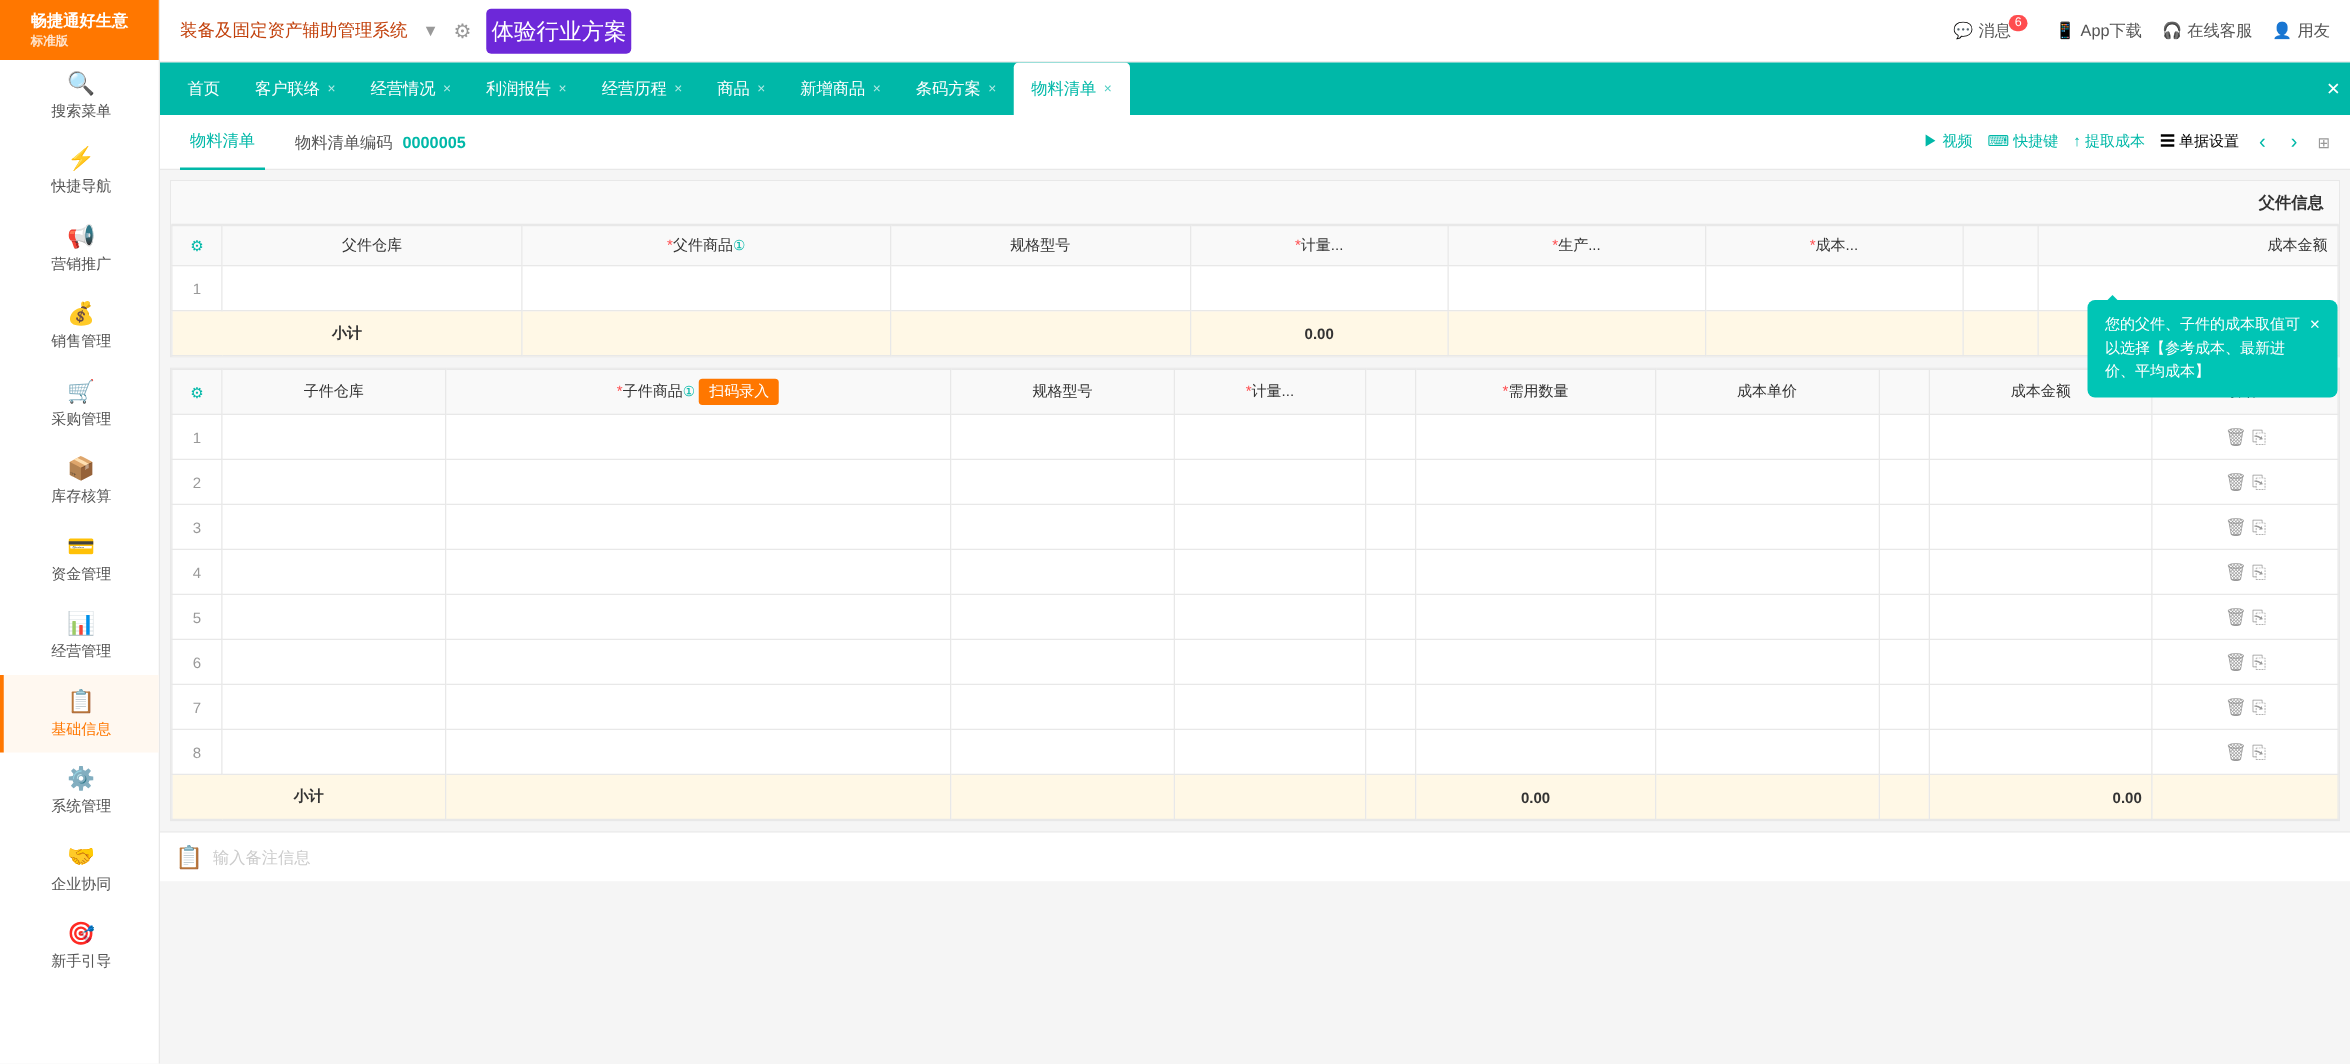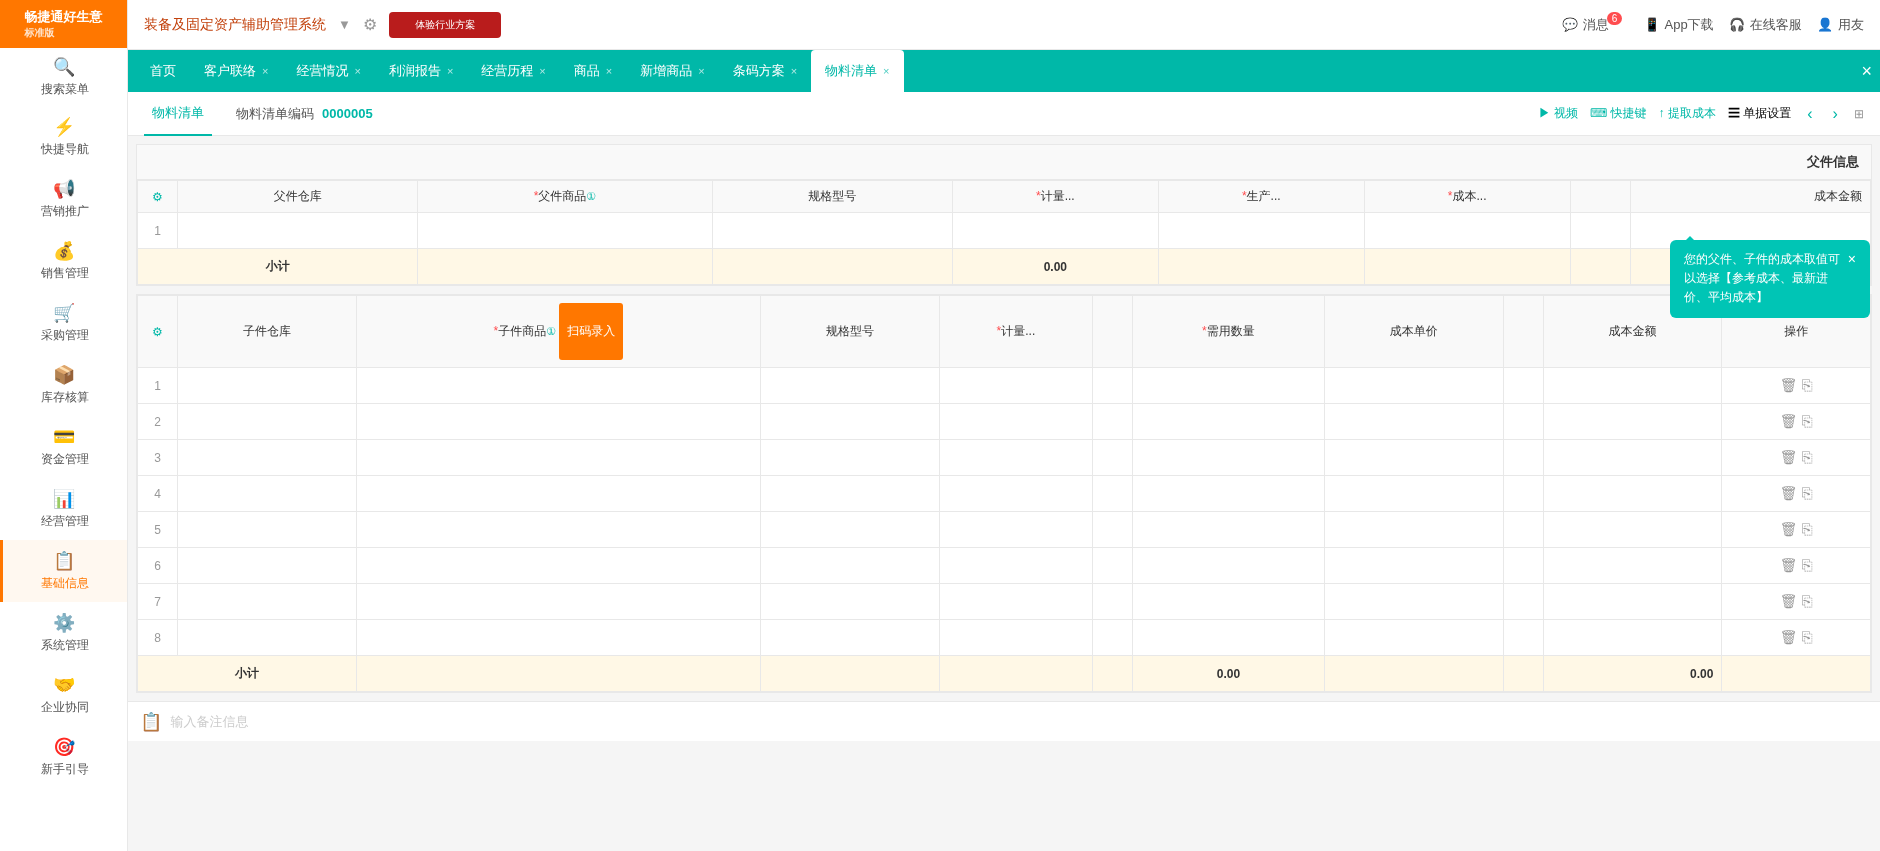--- a/index.html
+++ b/index.html
@@ -61,27 +61,27 @@
     .topbar-left {
       display: flex;
       align-items: center;
       gap: 12px;
     }
     .system-title {
       font-size: 14px;
       color: #c2410c;
     }
     .topbar-btn {
-      background: #b91c1c;
+      background: #6d28d9;
       color: #fff;
       border: none;
       border-radius: 4px;
-      padding: 6px 26px;
-      cursor: pointer;
-      font-size: 10px;
+      padding: 6px 4px;
+      cursor: pointer;
+      font-size: 18px;
     }
     .topbar-right {
       display: flex;
       align-items: center;
       gap: 16px;
       color: #555;
       font-size: 13px;
     }
     .badge {
       background: #ff4d4f;
@@ -210,21 +210,21 @@
       margin-top: 16px;
     }
     .required-star { color: #ff4d4f; }
     .col-setting { color: #00b8a8; cursor: pointer; }
 
     .scan-btn {
       background: #ff7700;
       color: #fff;
       border: none;
       border-radius: 3px;
-      padding: 20px 8px;
+      padding: 2px 8px;
       font-size: 12px;
       cursor: pointer;
     }
 
     .action-icon {
       color: #999;
       cursor: pointer;
       font-size: 14px;
       margin: 0 2px;
     }

